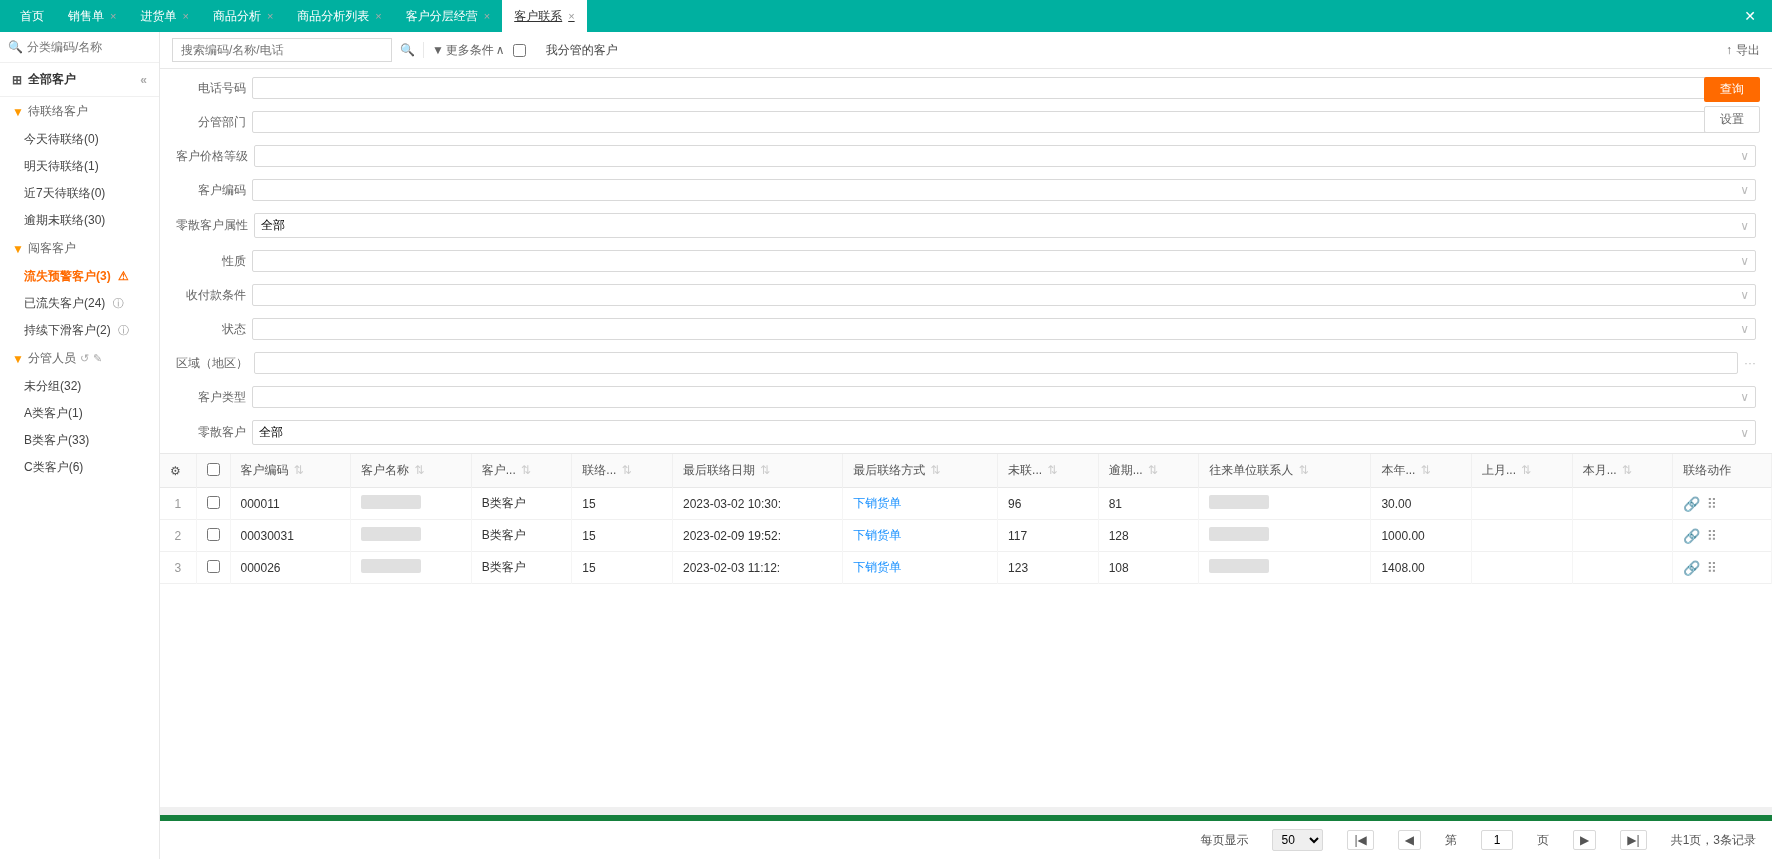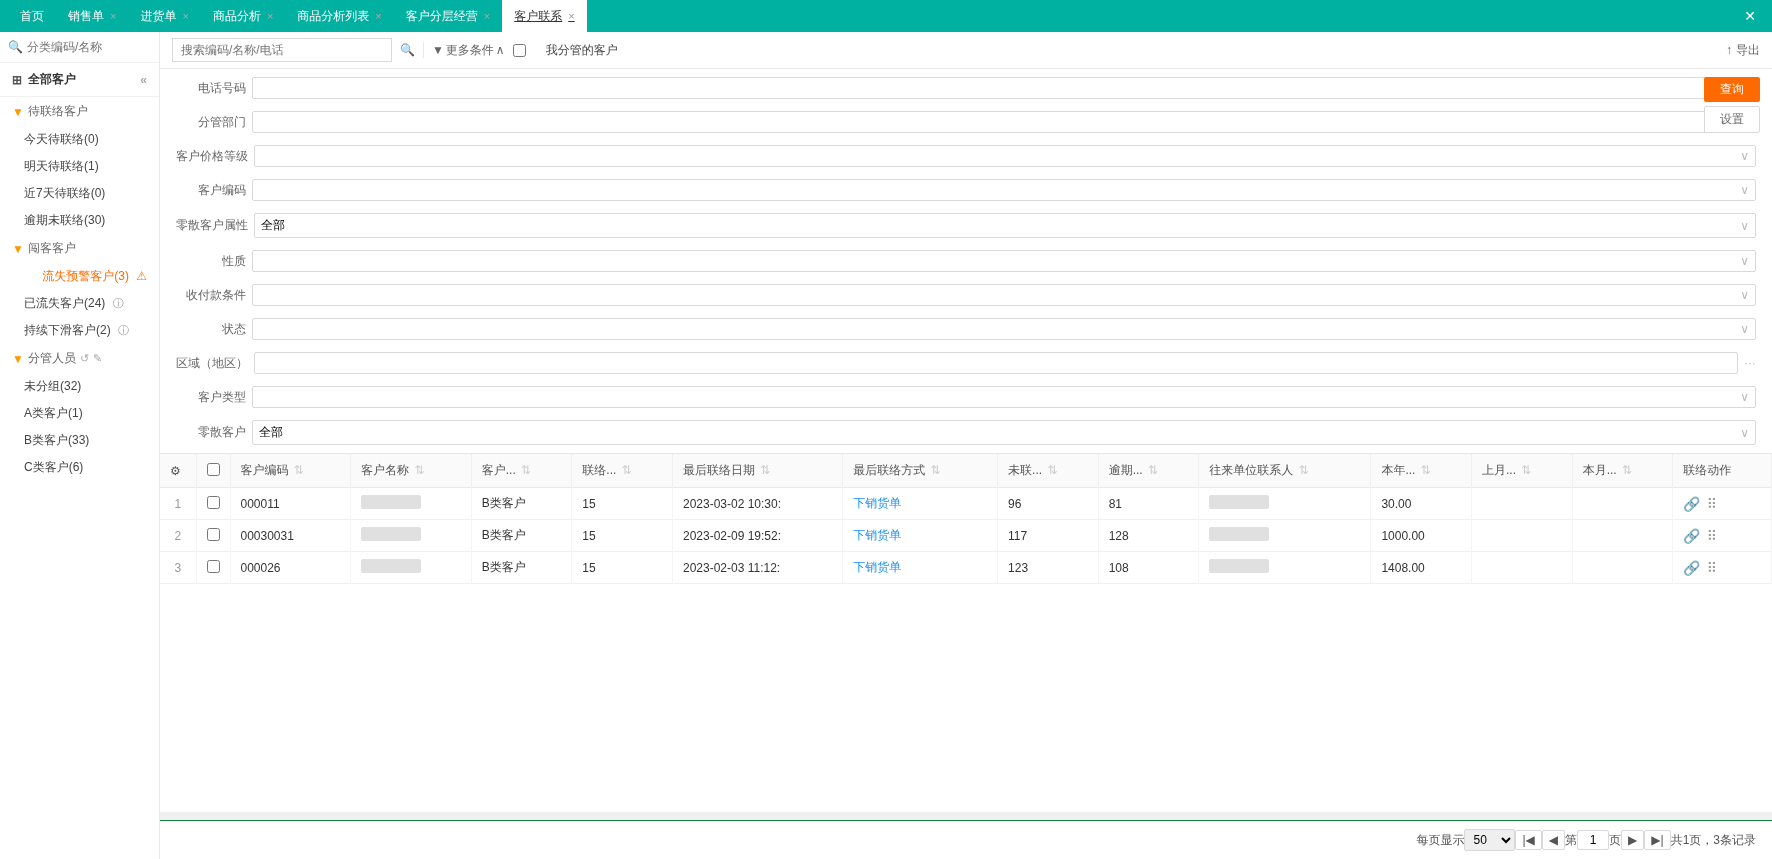--- a/index.html
+++ b/index.html
@@ -93,21 +93,21 @@
       font-size: 12px;
       cursor: pointer;
     }
     .sidebar-group-title .arrow { margin-right: 4px; color: #f90; }
     .sidebar-item {
       padding: 5px 12px 5px 24px;
       color: #444;
       cursor: pointer;
       font-size: 12px;
     }
-    .sidebar-item.active { color: #ff6a00; font-weight: normal; text-align: right; }
+    .sidebar-item.active { color: #ff6a00; font-weight: bold; }
 
     .tooltip-box {
       background: #fffbe6;
       border: 1px solid #ffe58f;
       color: #666;
       font-size: 11px;
       padding: 4px 8px;
       margin: 4px 8px;
       border-radius: 2px;
       line-height: 1.5;
@@ -277,26 +277,26 @@
       height: 14px;
     }
 
     .row-num { color: #999; text-align: center; }
     .action-icons { display: flex; gap: 6px; align-items: center; }
     .action-icon { color: #999; cursor: pointer; font-size: 14px; }
 
     
     .pagination-bar {
       background: #fff;
-      border-top: 1px solid #15803d;
+      border-top: 6px solid #15803d;
       padding: 8px 16px;
       display: flex;
       align-items: center;
       justify-content: flex-end;
-      gap: 0;
+      gap: 24px;
       font-size: 12px;
       color: #555;
     }
     .page-size-select {
       border: 1px solid #d9d9d9;
       border-radius: 2px;
       padding: 2px 4px;
       font-size: 12px;
     }
     .page-btn {

